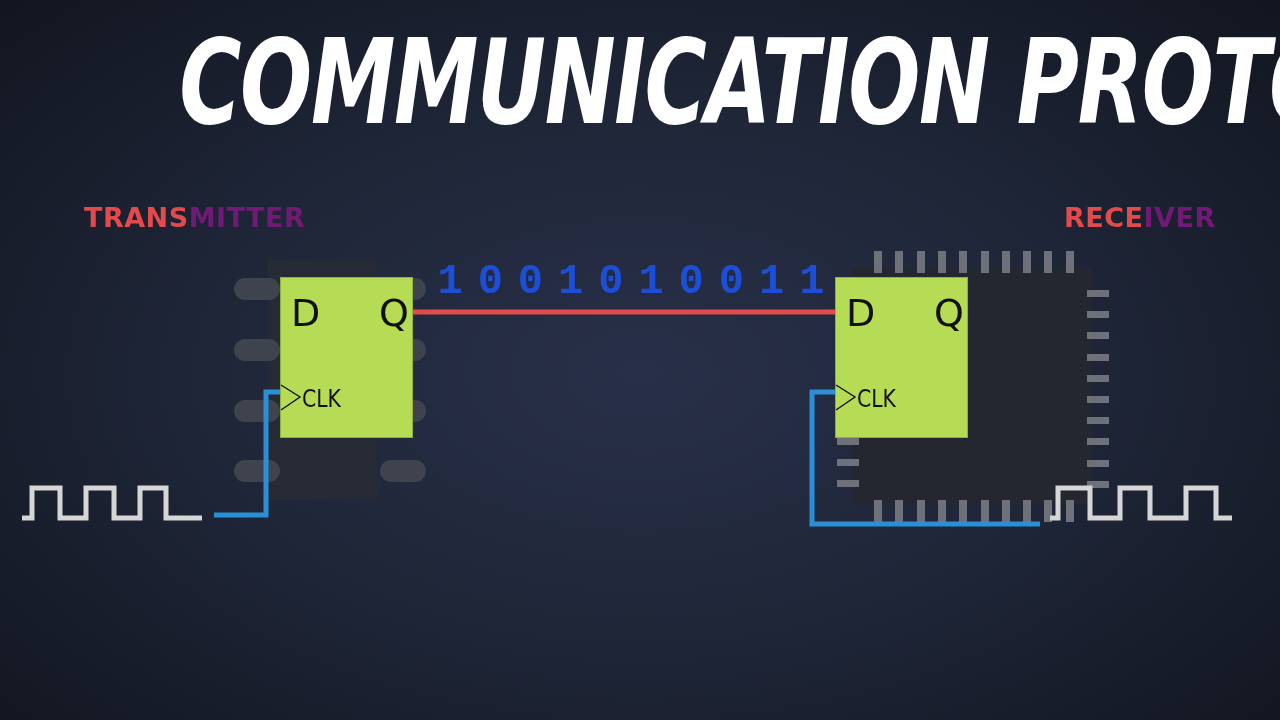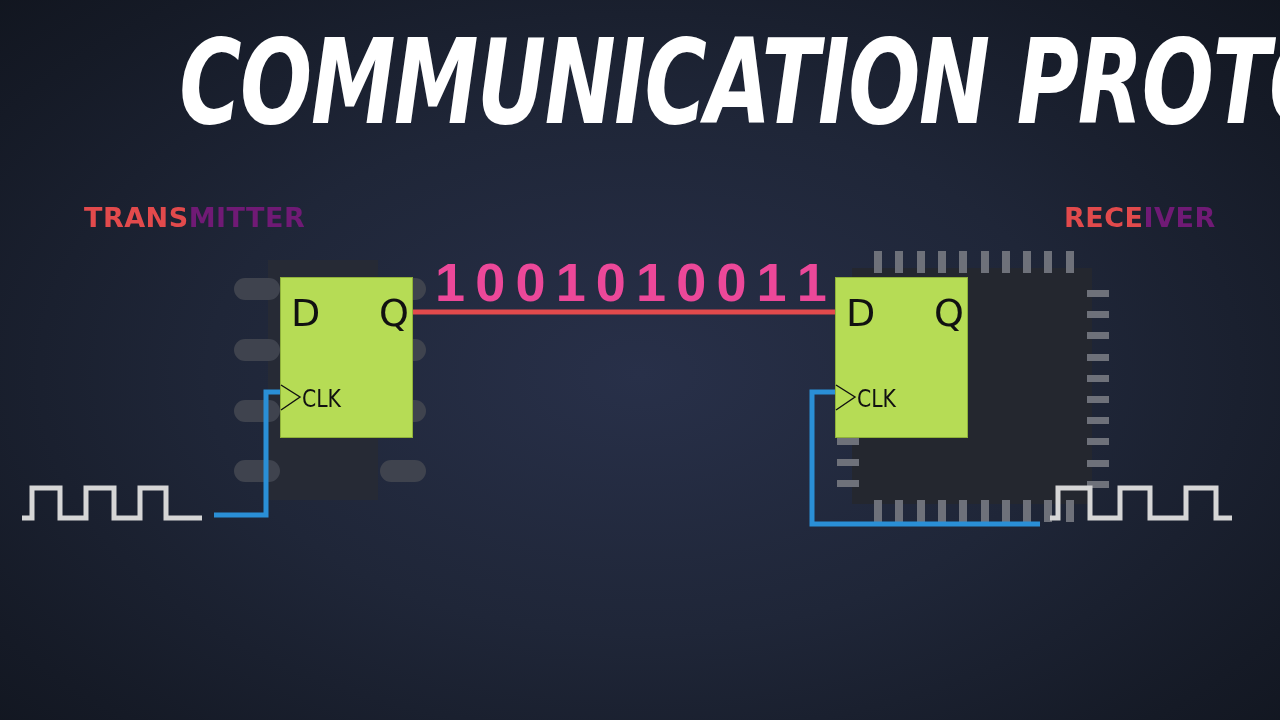--- a/index.html
+++ b/index.html
@@ -24,21 +24,21 @@
   .yel { color:#701a75; }
   
   .chip-body { background:#262a35; }
   .pin { background:#3f434e; border-radius:12px; }
   .qfp-pin { background:#6e717a; }
   
   .ff { background:#b6dc55; border:1px solid #8fb13a; box-sizing:border-box; }
   .ff-letter { font-family:"DejaVu Sans", sans-serif; color:#111; font-size:38px; line-height:38px; }
   .ff-clk { font-family:"DejaVu Sans", sans-serif; color:#111; font-size:24px; line-height:24px; transform:scaleX(0.85); transform-origin:0 0;}
   .bits {
-    color:#ec4899; font-family:Liberation Sans, sans-serif; font-weight:bold; font-size:54px; line-height:46px;
+    color:#1d4ed8; font-family:Liberation Mono, monospace; font-weight:bold; font-size:42px; line-height:46px;
     white-space:nowrap;
   }
   .bit { display:inline-block; width:40.2px; text-align:center; }
 </style>
 </head>
 <body>
 
 <div id="title" class="abs">COMMUNICATION PROTOCOLS</div>
 
 <div class="abs label" style="left:84px; top:202px;">

